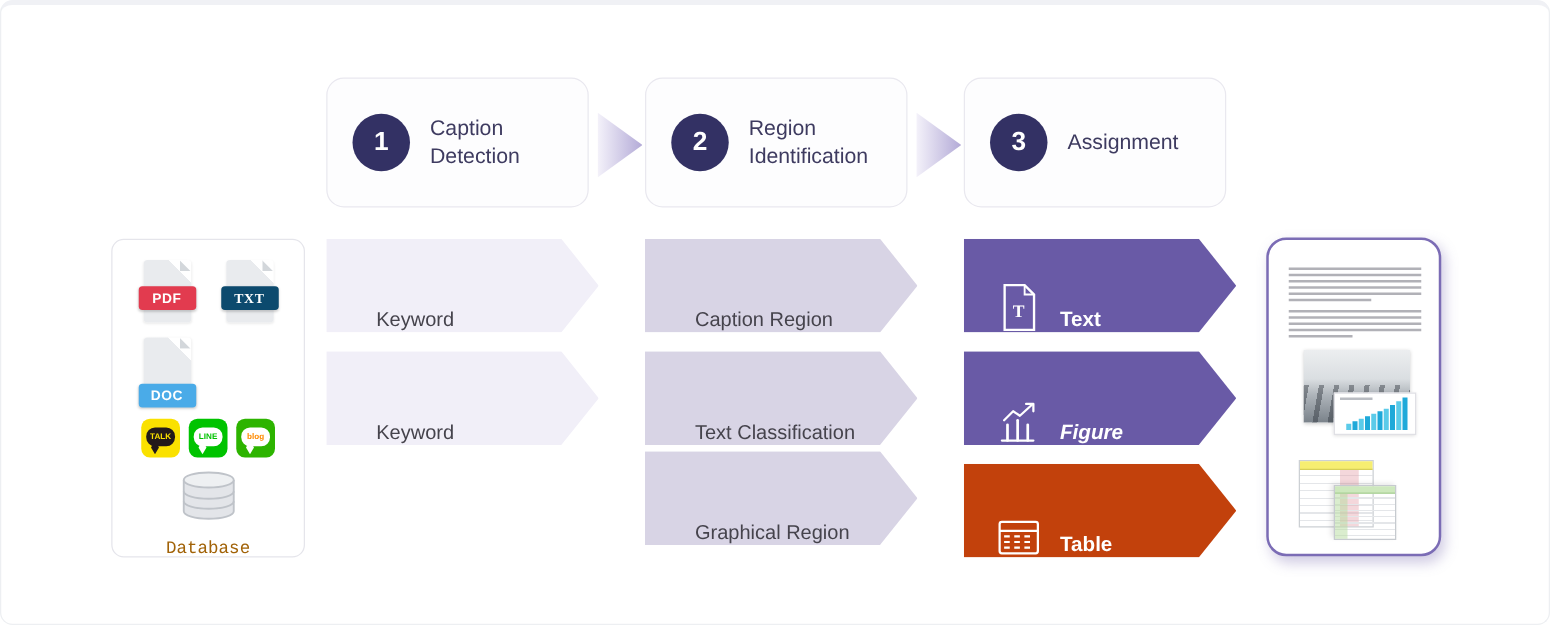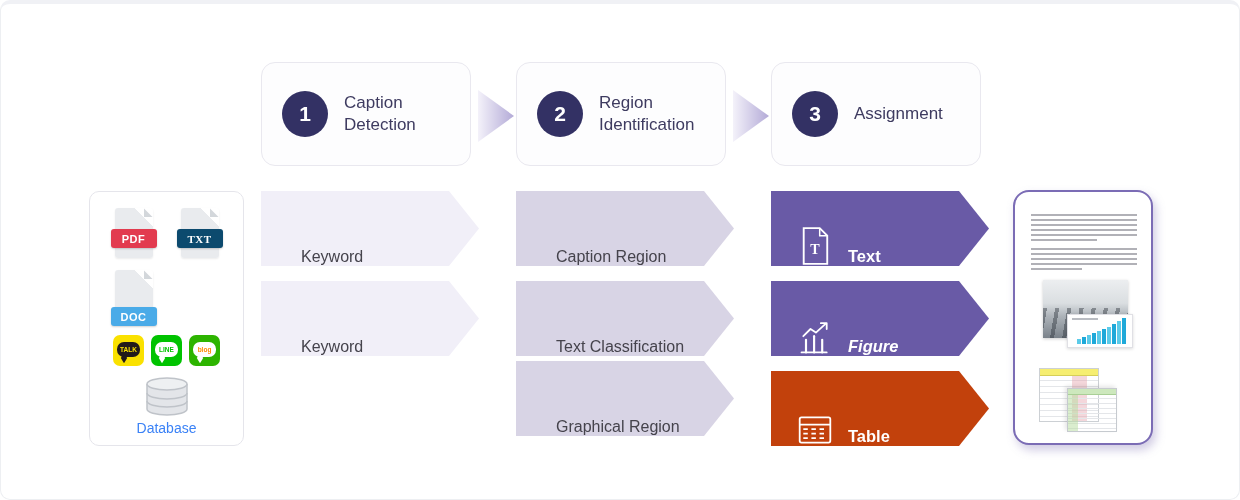--- a/index.html
+++ b/index.html
@@ -59,21 +59,21 @@
   .bubble{
     width:23px;height:15px;border-radius:7px;position:relative;z-index:1;
     display:flex;align-items:center;justify-content:center;
     font-size:6.5px;font-weight:bold;margin-top:-2px;
   }
   .bubble-tail{
     position:absolute;left:8px;bottom:5px;width:6px;height:6px;
     transform:rotate(45deg) skew(14deg,14deg);
   }
   .db-wrap{margin-top:10px;display:flex;flex-direction:column;align-items:center;}
-  .db-label{font-size:14px;color:#3b82f6;margin-top:2px;}
+  .db-label{font-size:14px;color:#a16207;margin-top:13px;font-family:Liberation Mono, monospace;}
 
   
   .arrow{
     position:absolute;width:218px;height:75px;box-sizing:border-box;
     clip-path:polygon(0 0,188px 0,100% 50%,188px 100%,0 100%);
     display:flex;align-items:flex-end;padding-left:40px;
     font-size:16px;color:#45434c;
   }
   .arrow.stage3{color:#ffffff;font-weight:bold;padding-left:26px;gap:15px;font-size:16.5px;}
   .arrow .a-icon{display:flex;align-items:center;justify-content:center;width:36px;flex:0 0 36px;}

